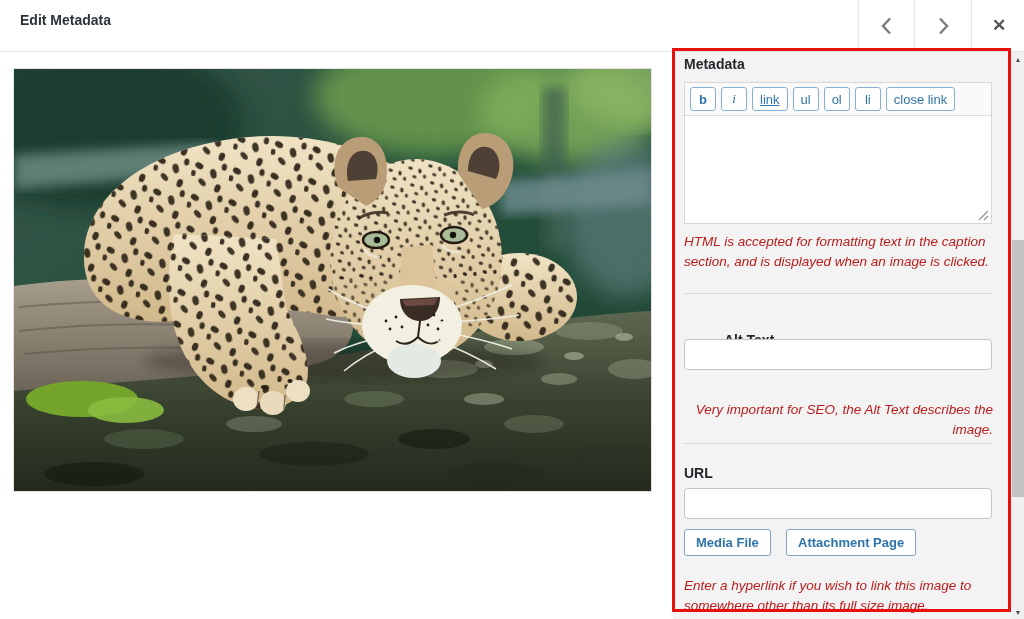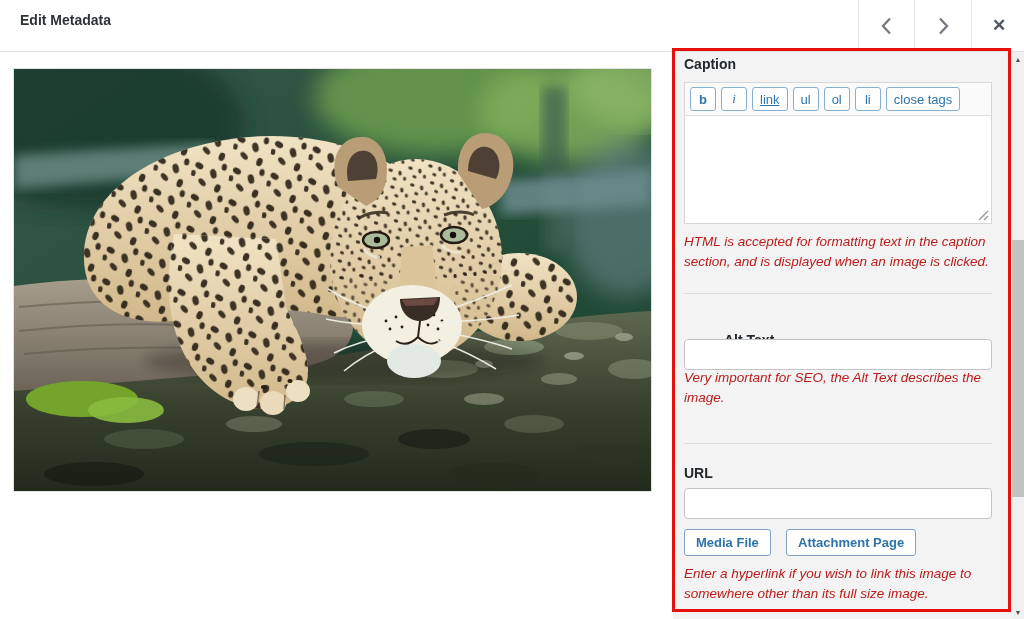--- a/index.html
+++ b/index.html
@@ -36,22 +36,22 @@
   .qt-b{font-weight:700;}
   .qt-i{font-style:italic;font-family:"Liberation Serif",serif;}
   .qt-link{text-decoration:underline;}
   .caption-textarea{display:block;width:100%;height:106px;border:none;outline:none;resize:none;
           box-sizing:border-box;padding:4px 6px;font-family:"Liberation Sans",sans-serif;font-size:13px;}
   .resize-grip{position:absolute;right:2px;bottom:2px;width:11px;height:11px;pointer-events:none;}
 
   .help{position:absolute;left:684px;width:309px;font-size:13.5px;font-style:italic;color:#b91c1c;
         line-height:1.45;}
   .help-caption{top:232px;}
-  .help-alt{top:368px;}
-  .help-url{top:564px;}
+  .help-alt{top:400px;text-align:right;}
+  .help-url{top:576px;}
 
   .divider{position:absolute;left:684px;width:308px;height:0;border-top:1px solid #dcdcde;}
   .div-1{top:293px;}
   .div-2{top:443px;}
 
   .text-input{position:absolute;left:684px;width:308px;height:31px;border:1px solid #c3c4c7;
         border-radius:4px;background:#fff;box-sizing:border-box;padding:0 8px;font-size:13px;
         font-family:"Liberation Sans",sans-serif;outline:none;}
   .input-alt{top:339px;}
   .input-url{top:488px;}
@@ -252,31 +252,31 @@
           <path d="M427,253 C455,252 482,250 505,246"></path>
           <path d="M425,262 C452,267 478,273 498,280"></path>
           <path d="M422,271 C446,280 466,290 482,300"></path>
         </g>
       </g>
     </svg>
   </div>
 
   <div class="panel" style="background: rgb(243, 243, 243);"></div>
 
-  <div class="p-label lbl-caption">Caption</div>
+  <div class="p-label lbl-caption">Metadata</div>
 
   <div class="editor">
     <div class="qt-toolbar">
       <span class="qt-btn qt-b">b</span>
       <span class="qt-btn qt-i">i</span>
       <span class="qt-btn qt-link">link</span>
       <span class="qt-btn">ul</span>
       <span class="qt-btn">ol</span>
       <span class="qt-btn">li</span>
-      <span class="qt-btn">close tags</span>
+      <span class="qt-btn">close link</span>
     </div>
     <textarea class="caption-textarea" style=""></textarea>
     <svg class="resize-grip" viewBox="0 0 11 11">
       <path d="M10,1 L1,10 M10,6 L6,10" stroke="#999" stroke-width="1.4" fill="none"></path>
     </svg>
   </div>
 
   <div class="help help-caption">HTML is accepted for formatting text in the caption section, and is displayed when an image is clicked.</div>
   <div class="divider div-1"></div>
 

